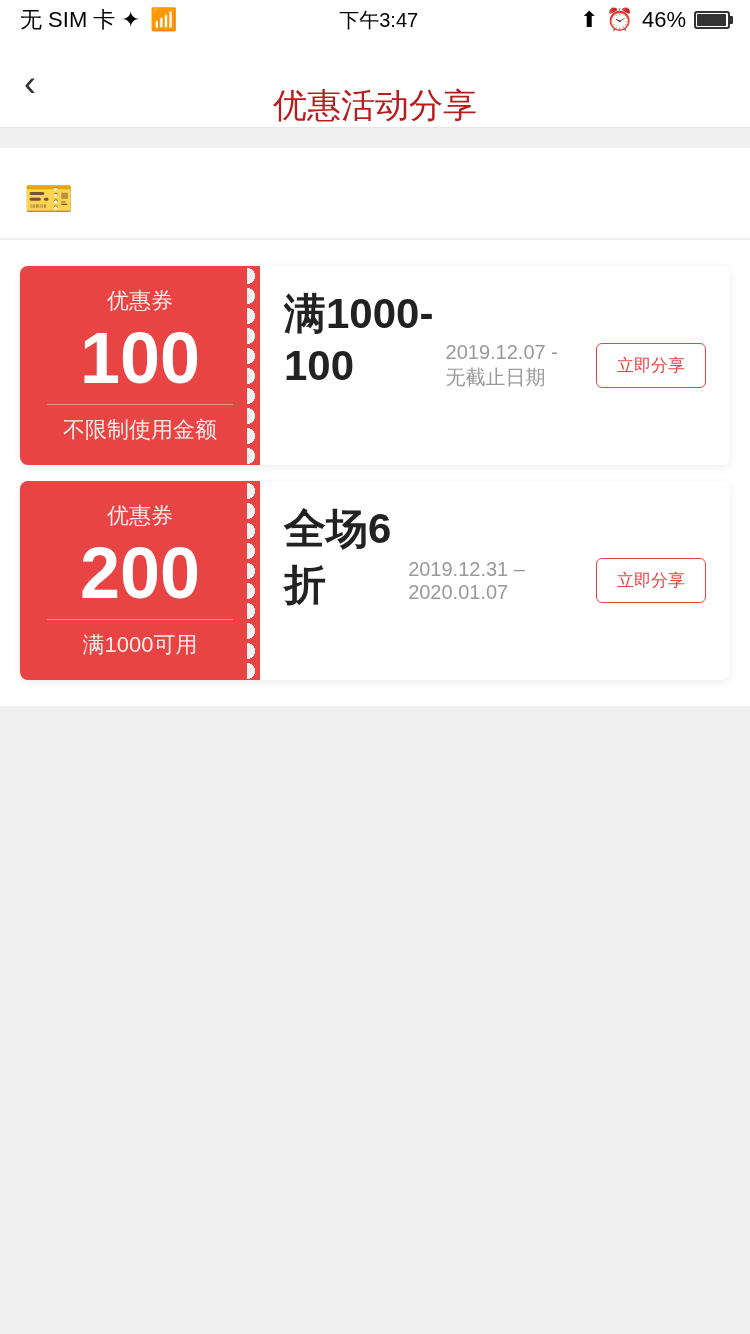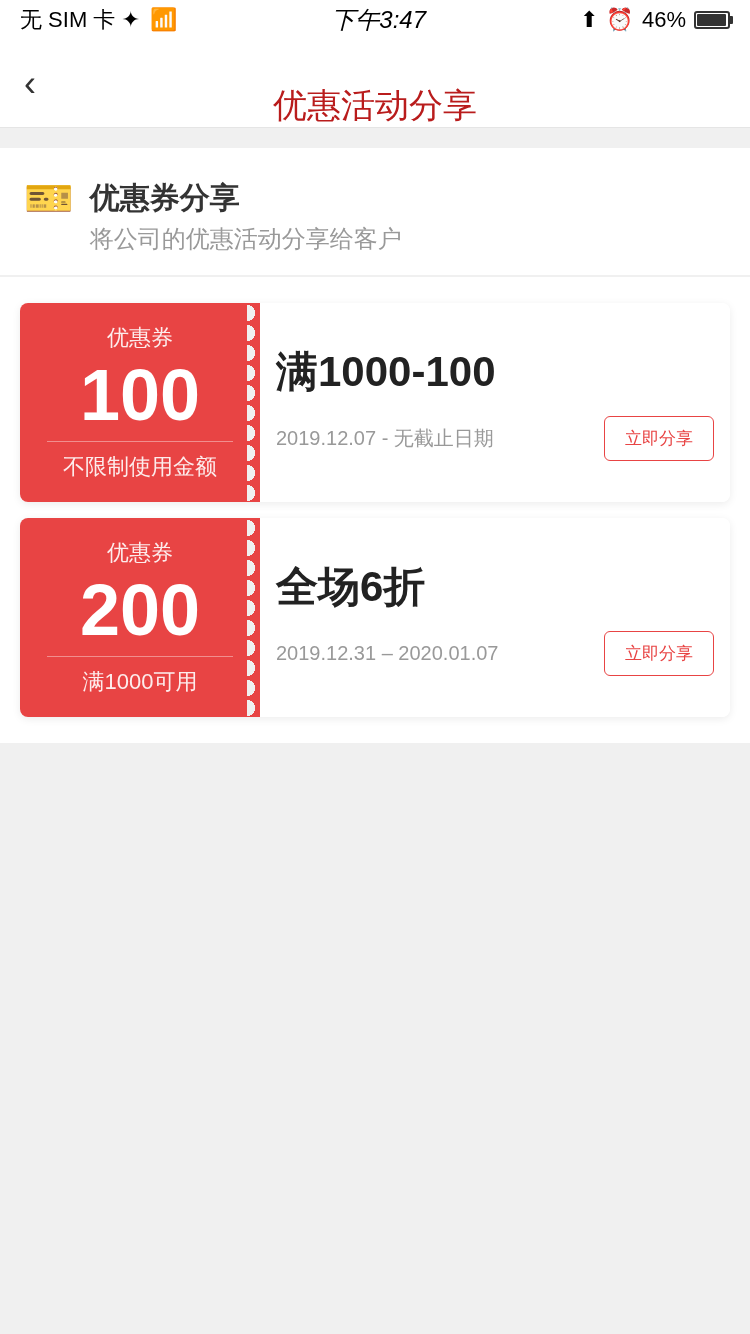--- a/index.html
+++ b/index.html
@@ -25,23 +25,22 @@
       font-size: 24px;
       font-weight: 500;
     }
     .status-left {
       display: flex;
       align-items: center;
       gap: 10px;
       font-size: 22px;
     }
     .status-center {
-      font-size: 24px;
+      font-size: 20px;
       font-weight: 500;
-      font-style: italic;
     }
     .status-right {
       display: flex;
       align-items: center;
       gap: 8px;
       font-size: 22px;
     }
     .battery-icon {
       display: inline-block;
       width: 36px;
@@ -187,23 +186,23 @@
       font-size: 22px;
       color: rgba(255,255,255,0.9);
       text-align: left;
     }
 
     
     .coupon-right {
       flex: 1;
       background: #fff;
       display: flex;
-      flex-direction: column;
+      flex-direction: row;
       justify-content: center;
-      padding: 20px 16px;
+      padding: 20px 24px;
     }
     .coupon-name {
       font-size: 42px;
       font-weight: 600;
       color: #222;
       margin-bottom: 16px;
     }
     .coupon-meta {
       display: flex;
       align-items: center;
@@ -251,24 +250,20 @@
   </div>
 </div>
 
 <div class="nav-bar">
   <span class="nav-back">‹</span>
   <span class="nav-title">优惠活动分享</span>
 </div>
 
 <div class="section-header">
   <span class="section-icon">🎫</span>
-  <div class="section-text-block">
-    <div class="section-title">优惠券分享</div>
-    <div class="section-subtitle">将公司的优惠活动分享给客户</div>
-  </div>
 </div>
 
 <div class="coupon-list">
 
   <div class="coupon-item">
     <div class="coupon-left">
       <div class="coupon-label">优惠券</div>
       <div class="coupon-amount">100</div>
       <div class="coupon-divider"></div>
       <div class="coupon-condition">不限制使用金额</div>

